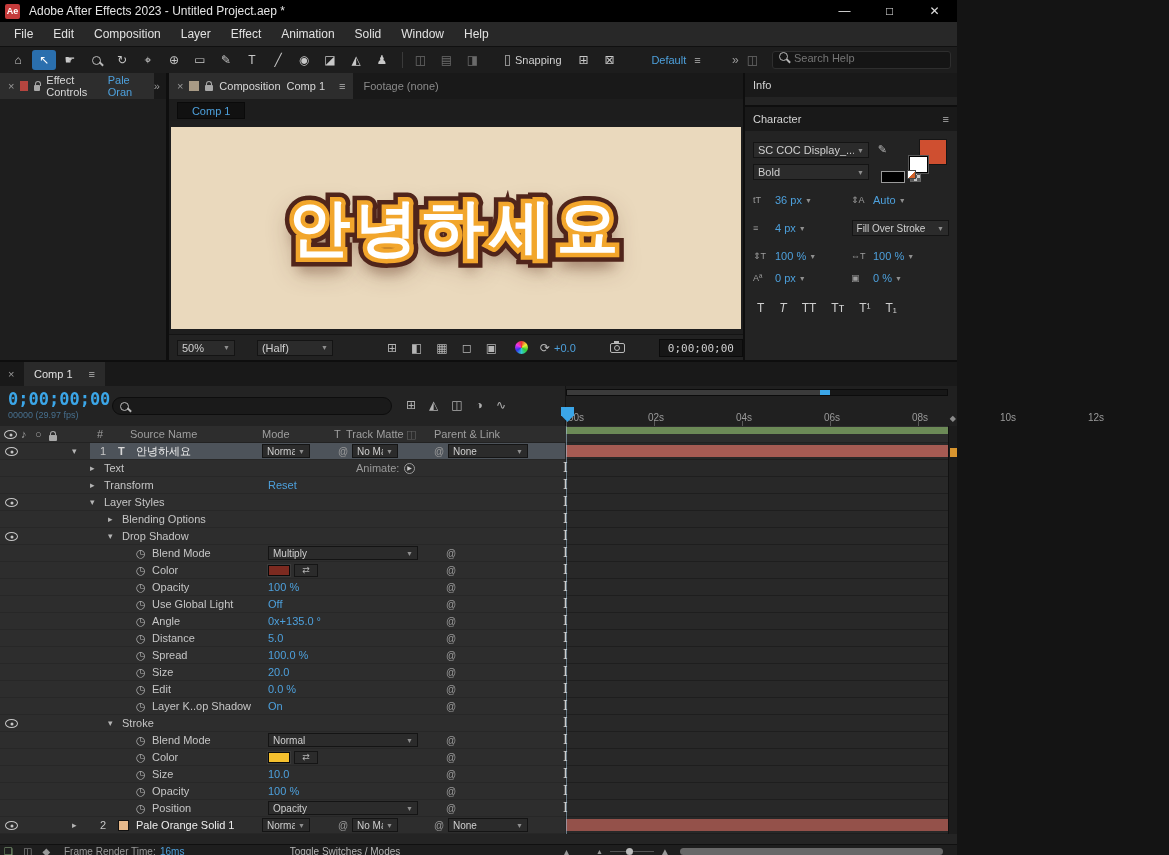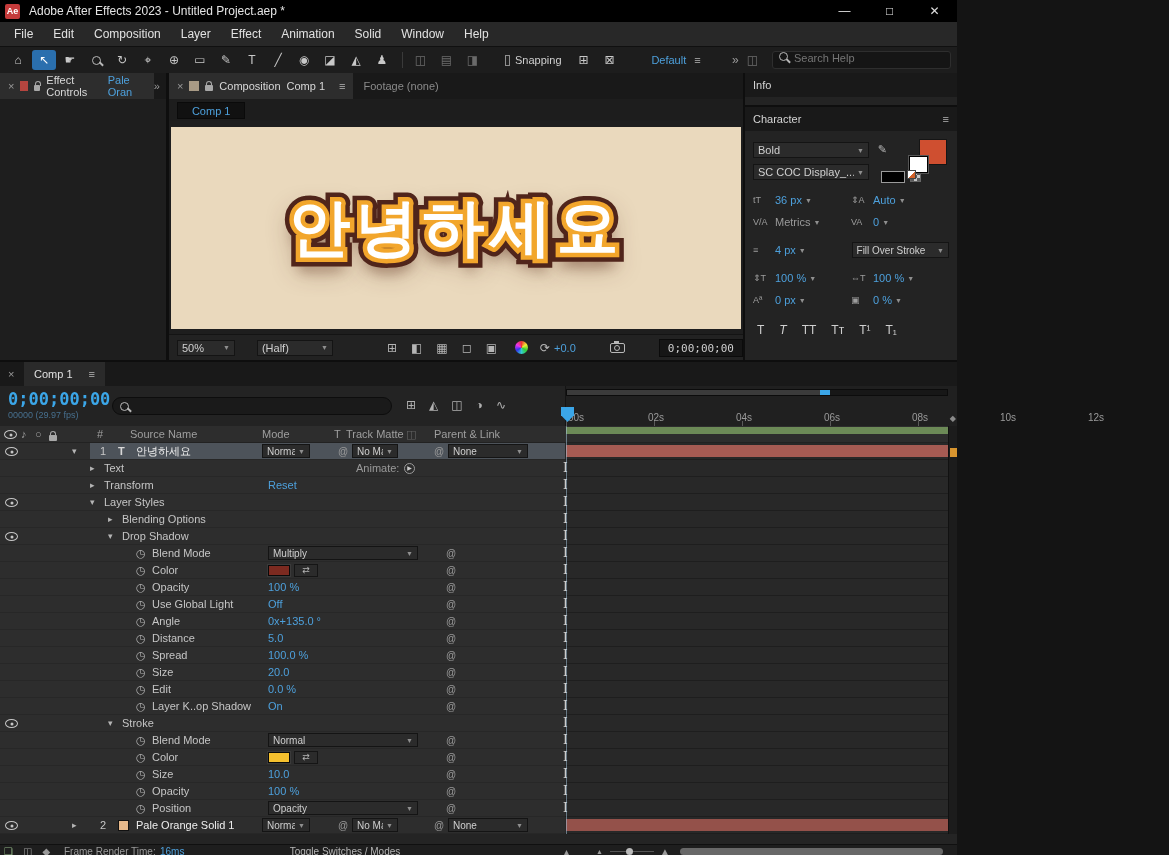--- a/index.html
+++ b/index.html
@@ -317,52 +317,40 @@
         </div>
       </section>
       <section id="char-panel" class="panel">
         <div class="rp-head">
           <span>Character</span>
           <span class="hamb" style="margin-left:auto">≡</span>
         </div>
         <div id="char-body">
           <div class="crow">
             <span class="dd cdd">
-              <span class="t">Bold</span>
+              <span class="t">SC COC Display_...</span>
                 <span class="ar">▼</span>
             </span>
           </div>
           <div class="crow">
             <span class="dd cdd">
-              <span class="t">SC COC Display_...</span>
+              <span class="t">Bold</span>
                 <span class="ar">▼</span>
             </span>
           </div>
           <div style="height:6px"></div>
           <div class="crow">
             <span class="ic">tT</span>
             <span class="cval">
               <span class="bv">36 px</span>
                 <span class="ar">▼</span>
             </span>
             <span class="ic">⇕A</span>
             <span class="cval">
               <span class="bv">Auto</span>
-                <span class="ar">▼</span>
-            </span>
-          </div>
-          <div class="crow">
-            <span class="ic">V/A</span>
-            <span class="cval">
-              <span class="gray">Metrics</span>
-                <span class="ar">▼</span>
-            </span>
-            <span class="ic">VA</span>
-            <span class="cval">
-              <span class="bv">0</span>
                 <span class="ar">▼</span>
             </span>
           </div>
           <div style="height:6px"></div>
           <div class="crow">
             <span class="ic">≡</span>
             <span class="cval">
               <span class="bv">4 px</span>
                 <span class="ar">▼</span>
             </span>

